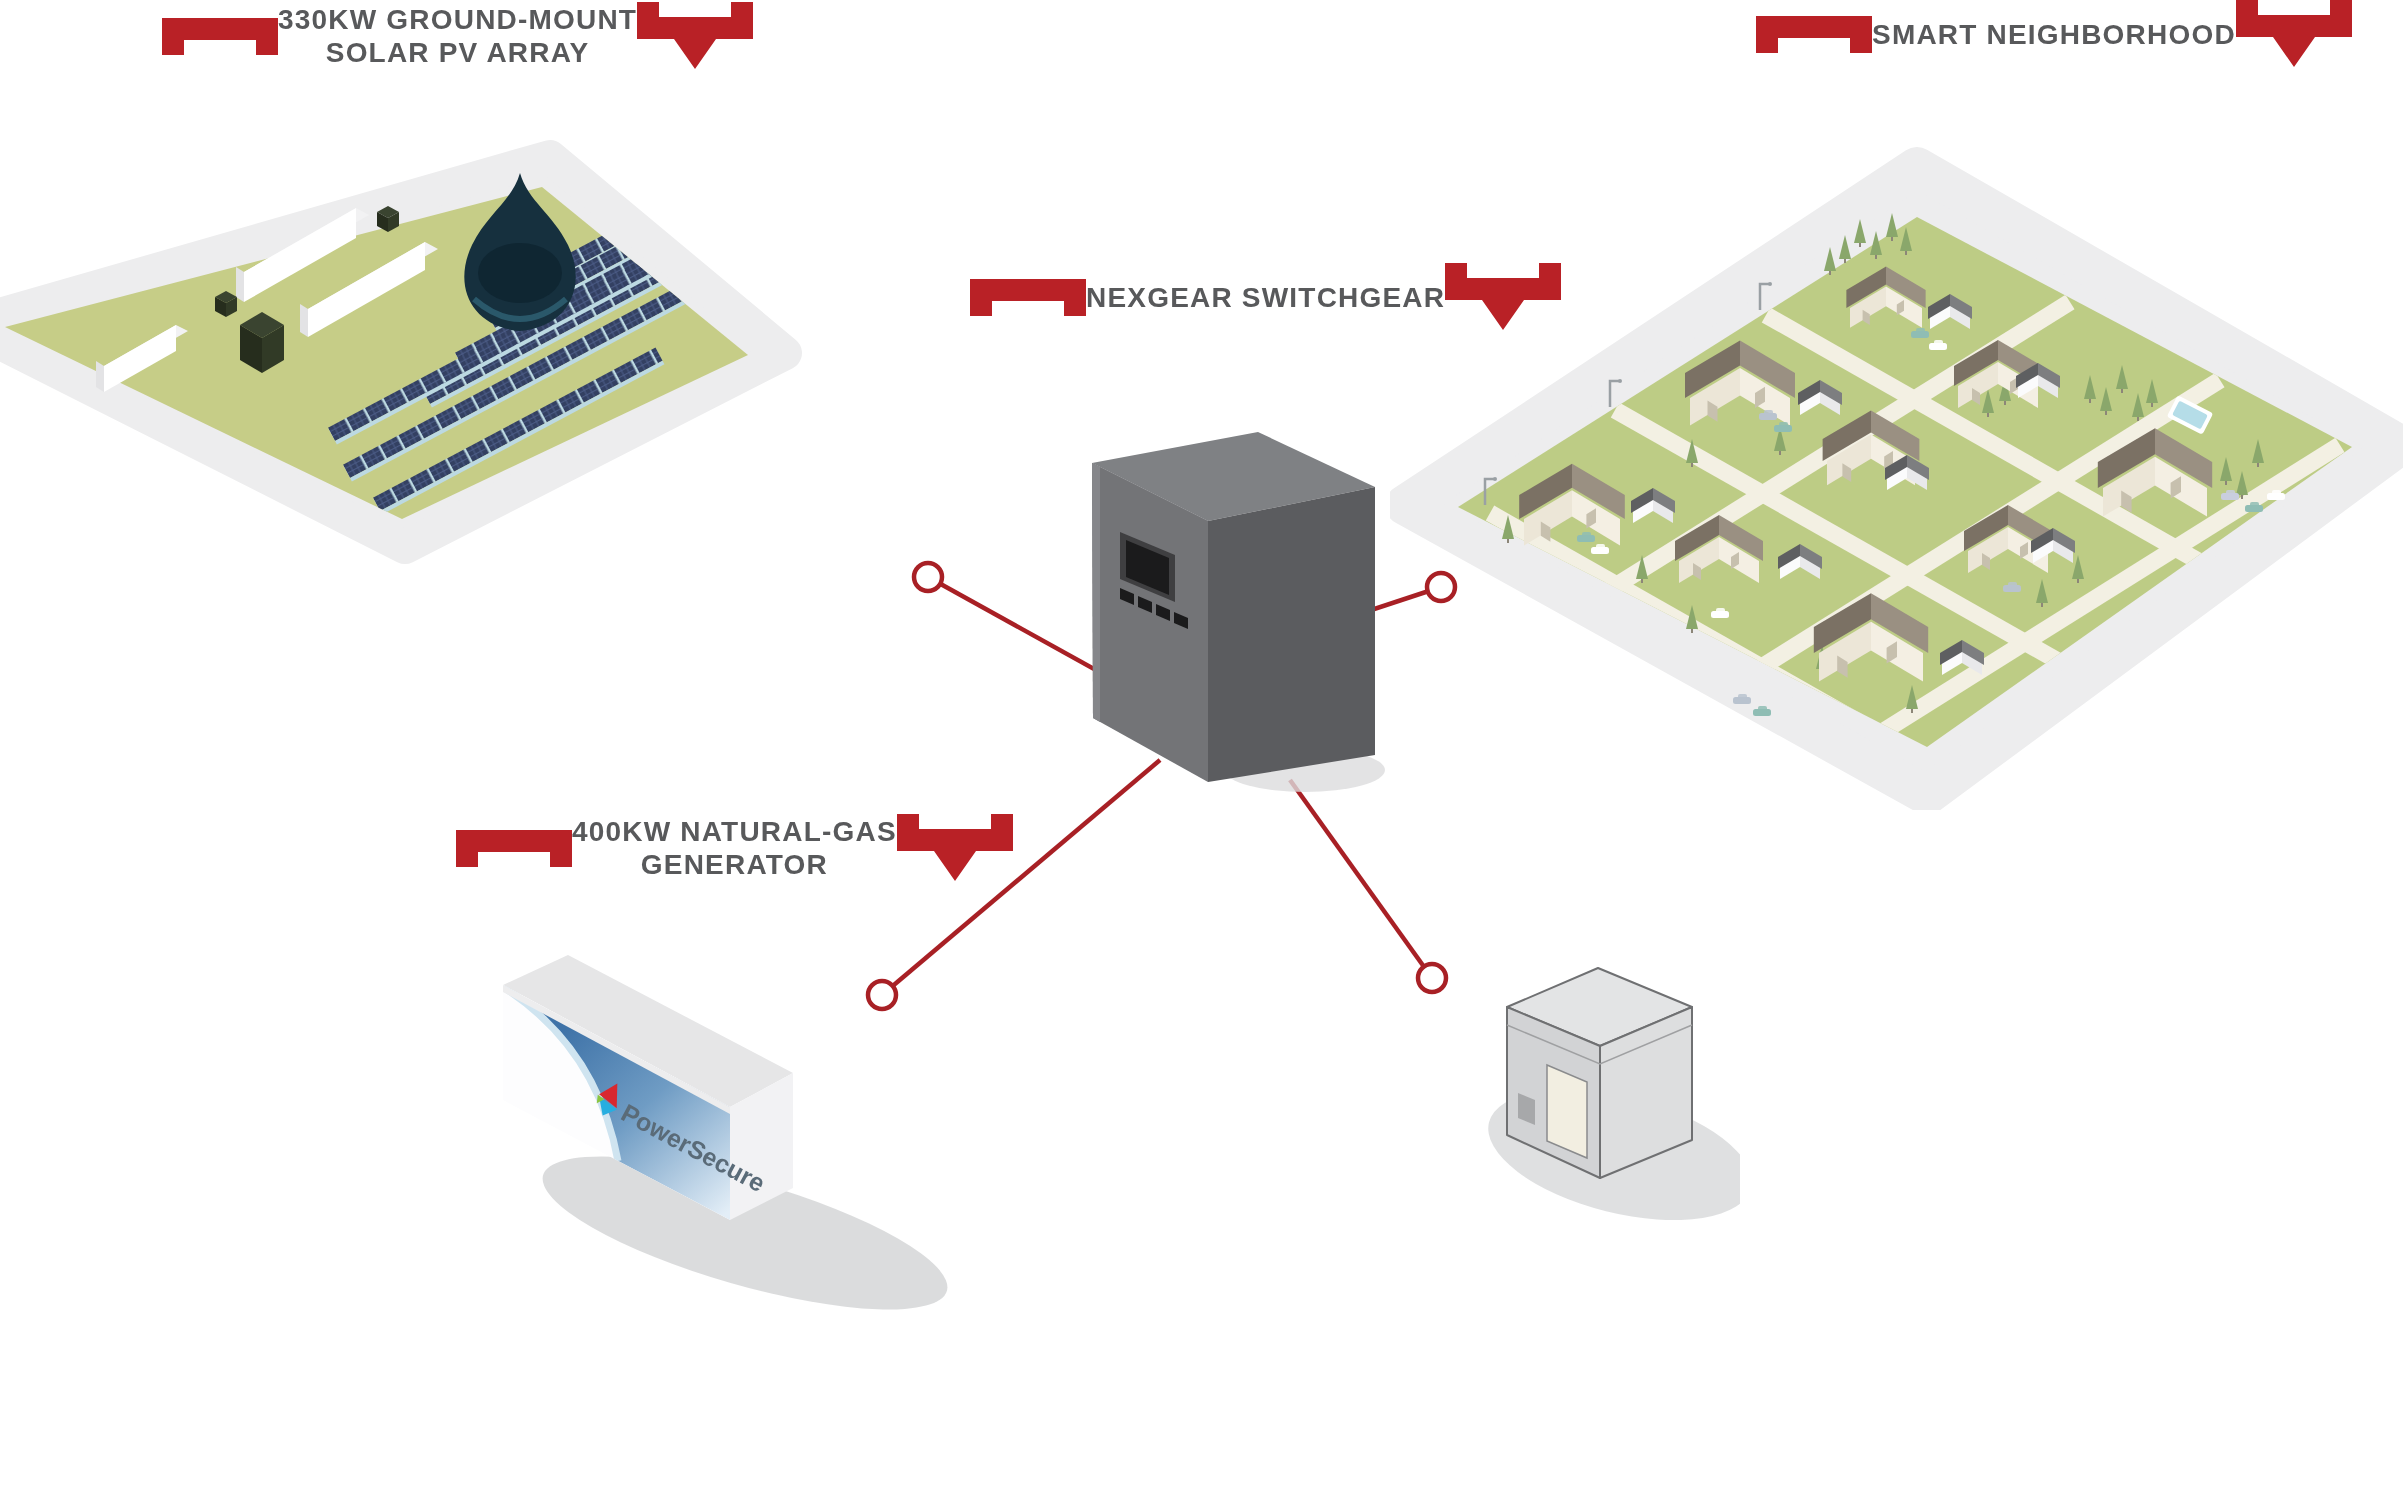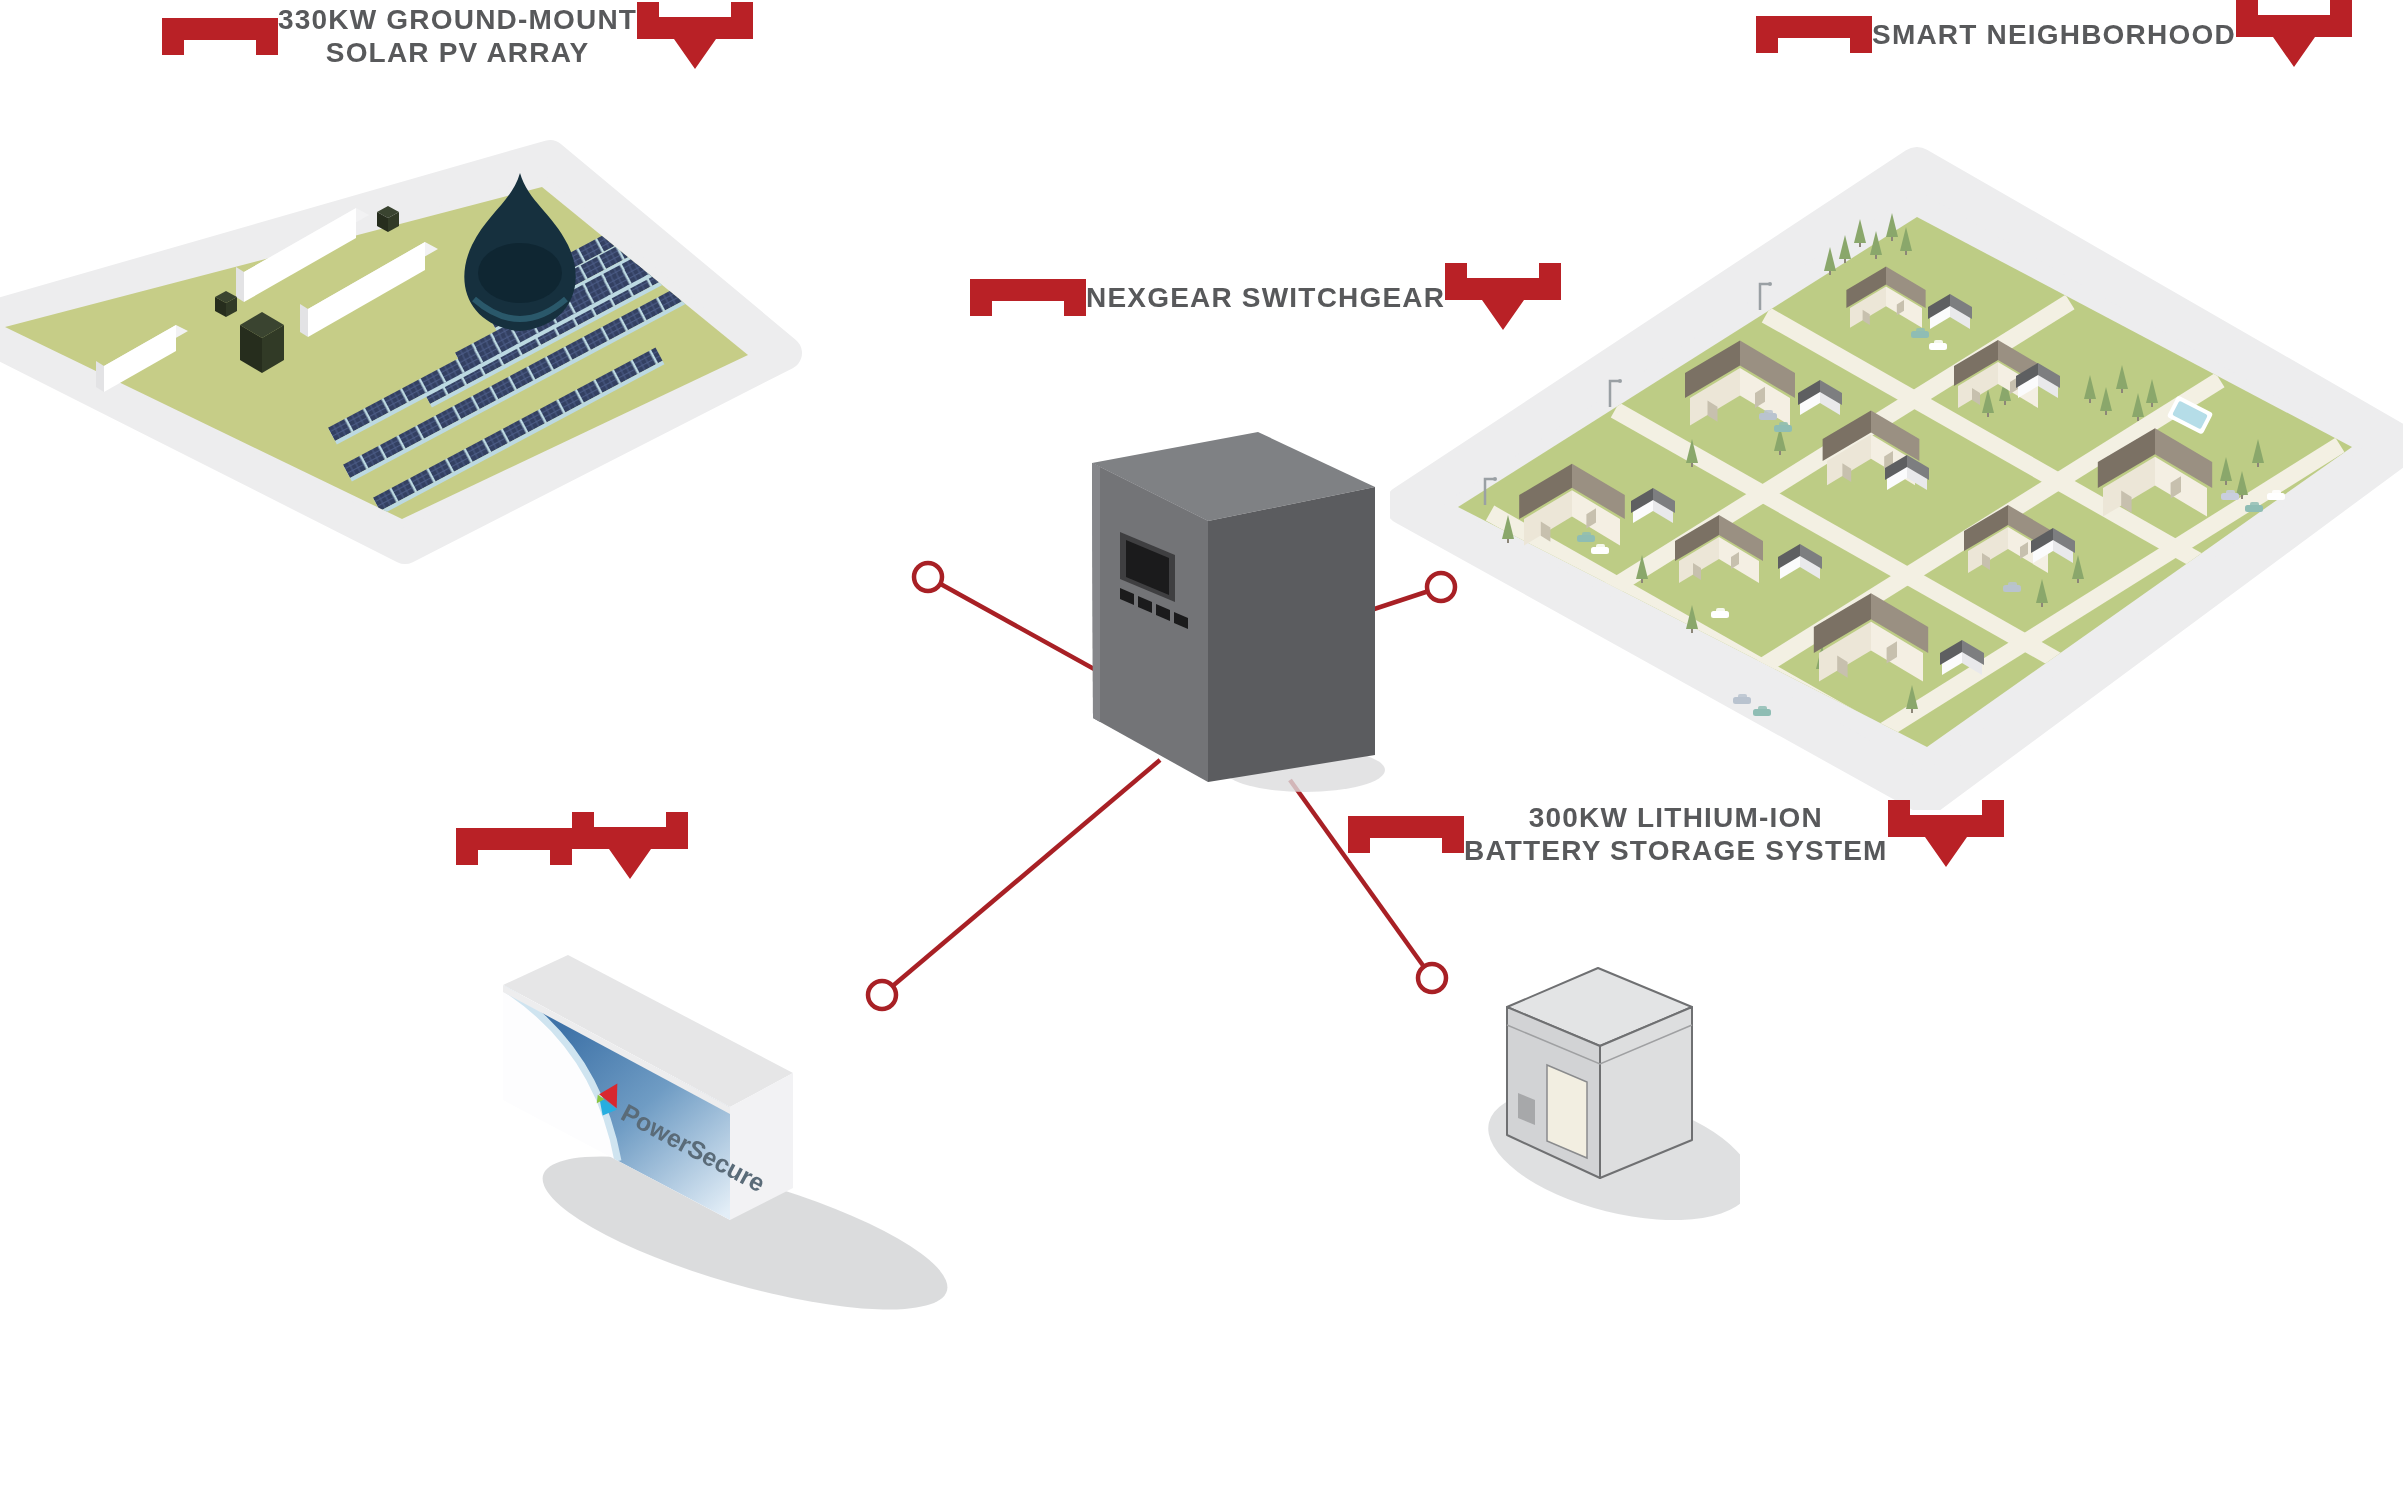--- a/index.html
+++ b/index.html
@@ -328,31 +328,23 @@
     </div>
     <svg class="pin" width="116" height="68" viewBox="0 0 116 68">
       <path d="M0,0 H22 V15 H94 V0 H116 V37 H79 L58,67 L37,37 H0 Z" fill="#b92126"></path>
     </svg>
   </div>
 
   <div class="marker" style="left:456px;top:812px;width:440px">
     <svg class="pin" width="116" height="37" viewBox="0 0 116 37">
       <path d="M0,0 H116 V37 H94 V22 H22 V37 H0 Z" fill="#b92126"></path>
     </svg>
-    <svg class="pin" width="116" height="68" viewBox="0 0 116 68">
-      <path d="M0,0 H22 V15 H94 V0 H116 V37 H79 L58,67 L37,37 H0 Z" fill="#b92126"></path>
-    </svg>
-  </div>
-
-  <div class="marker" style="left:1348px;top:798px;width:500px">
-    <svg class="pin" width="116" height="37" viewBox="0 0 116 37">
-      <path d="M0,0 H116 V37 H94 V22 H22 V37 H0 Z" fill="#b92126"></path>
-    </svg>
     <div class="marker-text" style="color: rgb(88, 89, 91);">
-      <div>300KW LITHIUM-ION</div>
-      <div>BATTERY STORAGE SYSTEM</div>
+      <div>400KW NATURAL-GAS</div>
+      <div>GENERATOR</div>
     </div>
     <svg class="pin" width="116" height="68" viewBox="0 0 116 68">
       <path d="M0,0 H22 V15 H94 V0 H116 V37 H79 L58,67 L37,37 H0 Z" fill="#b92126"></path>
     </svg>
   </div>
 
+
 </div>
 
 </body></html>

